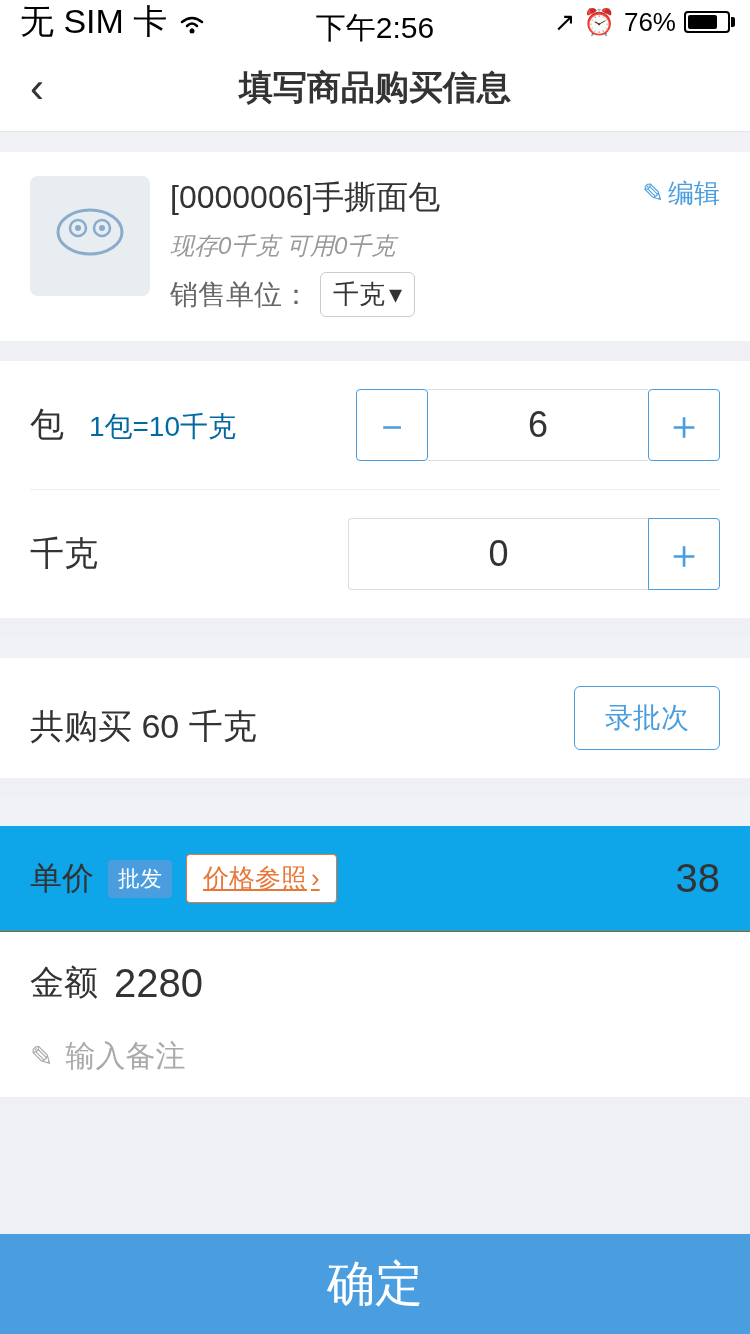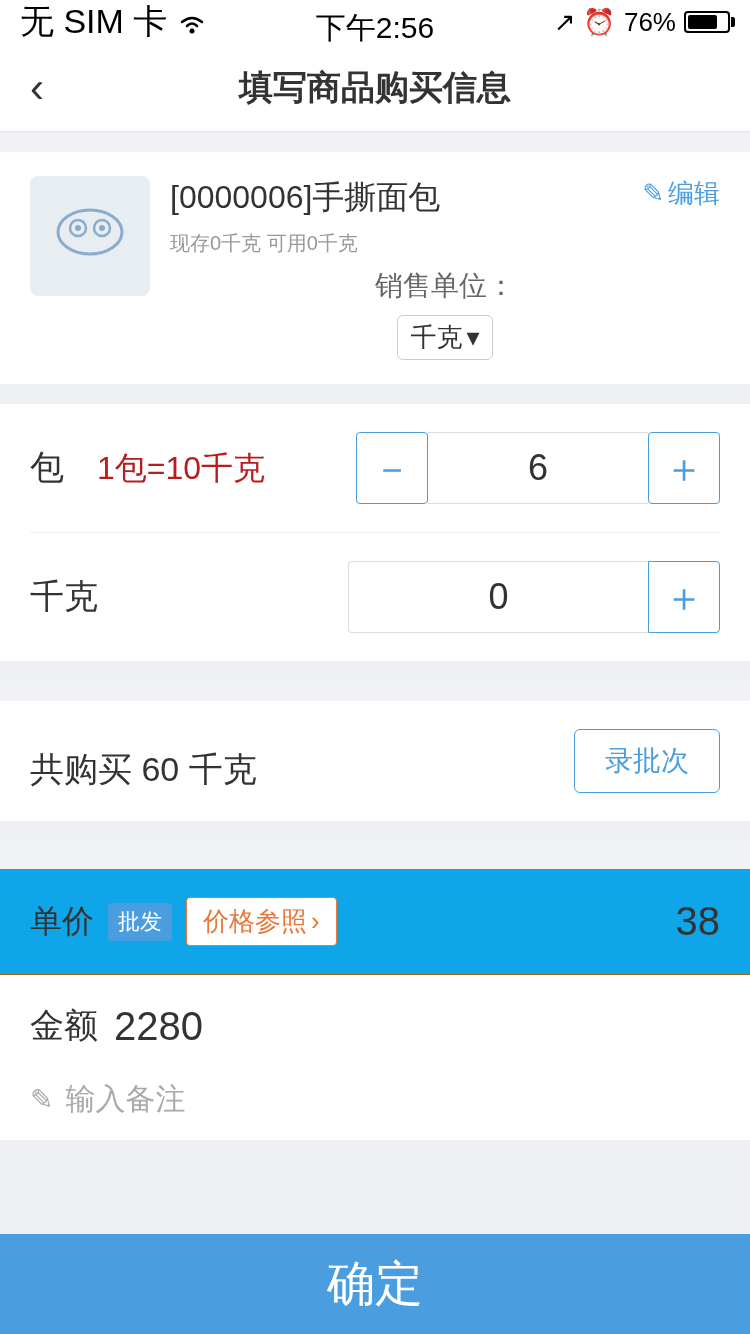--- a/index.html
+++ b/index.html
@@ -124,31 +124,31 @@
     .product-info {
       flex: 1;
     }
     .product-name {
       font-size: 32px;
       color: #333;
       font-weight: 500;
       margin-bottom: 10px;
     }
     .product-stock {
-      font-size: 20px;
+      font-size: 24px;
       color: #999;
       margin-bottom: 10px;
+      font-style: italic;
     }
     .product-unit-row {
       display: flex;
       align-items: center;
       gap: 10px;
       font-size: 28px;
       color: #666;
-      flex-direction: column;
     }
     .unit-select {
       border: 1px solid #ccc;
       border-radius: 6px;
       padding: 4px 12px;
       font-size: 26px;
       color: #333;
       background: #fff;
       display: flex;
       align-items: center;
@@ -184,23 +184,23 @@
       border-bottom: 1px solid #f0f0f0;
     }
     .input-row:last-child {
       border-bottom: none;
     }
     .input-label {
       font-size: 34px;
       color: #333;
     }
     .input-hint {
-      font-size: 32px;
-      color: #b91c1c;
-      margin-left: 24px;
+      font-size: 28px;
+      color: #0369a1;
+      margin-left: 16px;
     }
     .qty-control {
       display: flex;
       align-items: center;
       gap: 0;
     }
     .qty-btn {
       width: 72px;
       height: 72px;
       border: 1px solid #4a9ee0;
@@ -295,20 +295,21 @@
       border: 1px solid #e8773a;
       border-radius: 4px;
       padding: 6px 16px;
       font-size: 26px;
       color: #e8773a;
       background: #fff;
       display: flex;
       align-items: center;
       gap: 4px;
       cursor: pointer;
+      text-decoration: underline;
     }
     .price-value {
       font-size: 40px;
       color: #333;
       font-weight: 500;
     }
 
     
     .amount-section {
       background: #fff;

